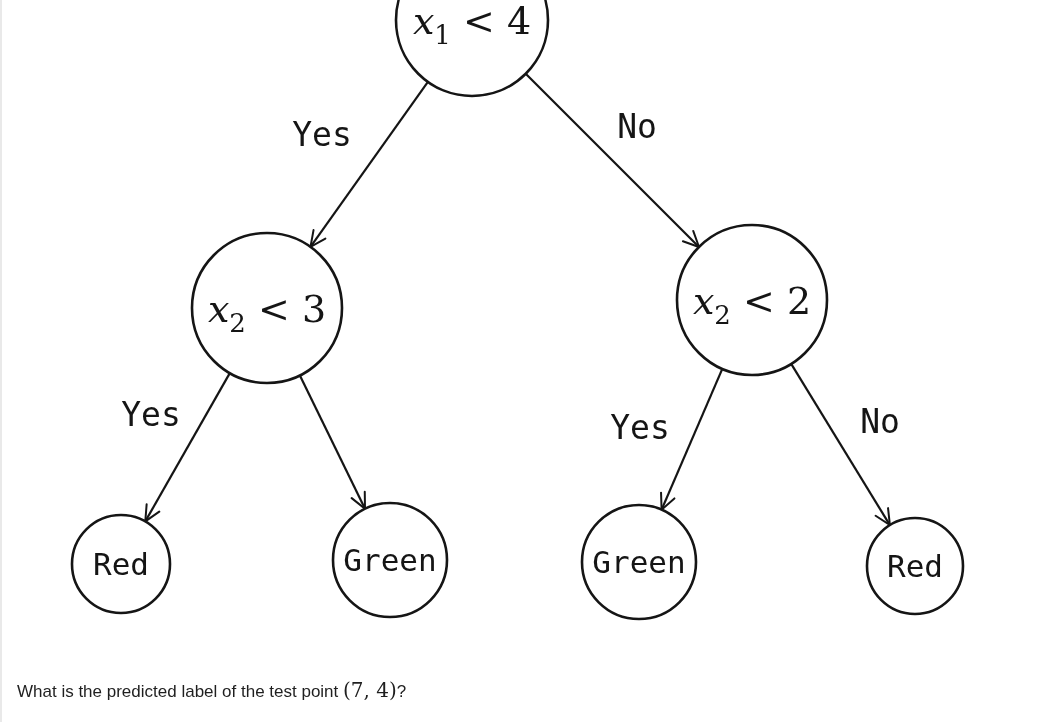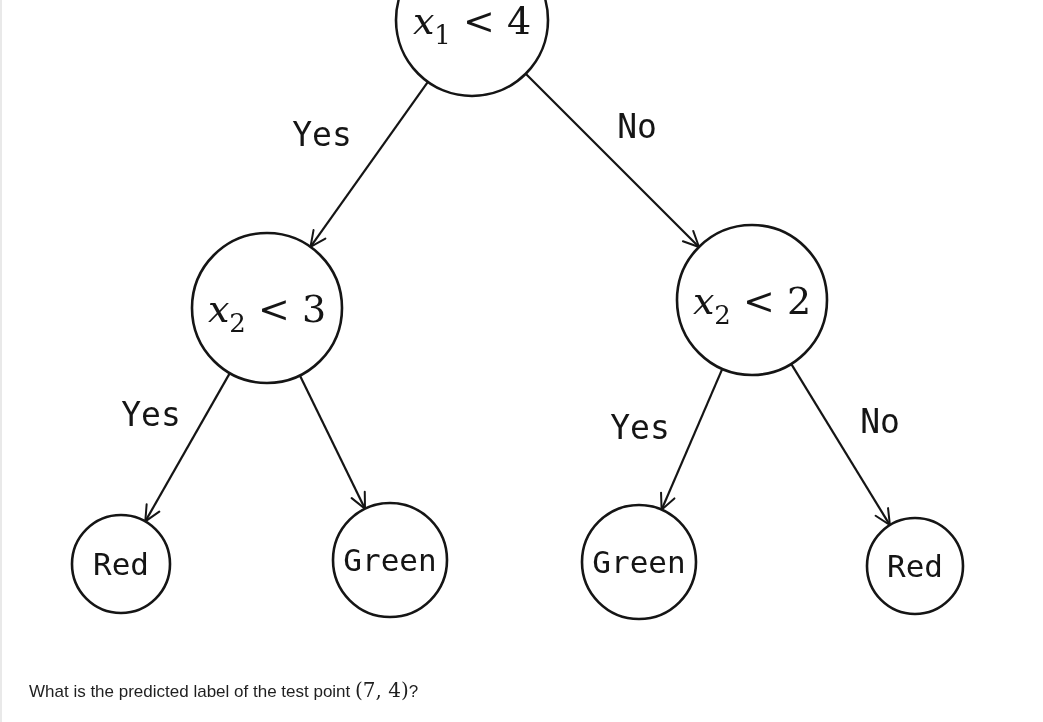--- a/index.html
+++ b/index.html
@@ -41,21 +41,21 @@
   }
   .decision-label {
     font-family: "DejaVu Serif", serif;
     font-size: 38px;
     fill: #151515;
   }
   .decision-var { font-style: italic; }
   .decision-sub { font-size: 26px; }
   .question-line {
     position: absolute;
-    left: 29px;
+    left: 17px;
     top: 678px;
     font-size: 17px;
     line-height: 24px;
     color: #1f1f1f;
     white-space: nowrap;
   }
   .question-math {
     font-family: "DejaVu Serif", serif;
     font-size: 20px;
   }

